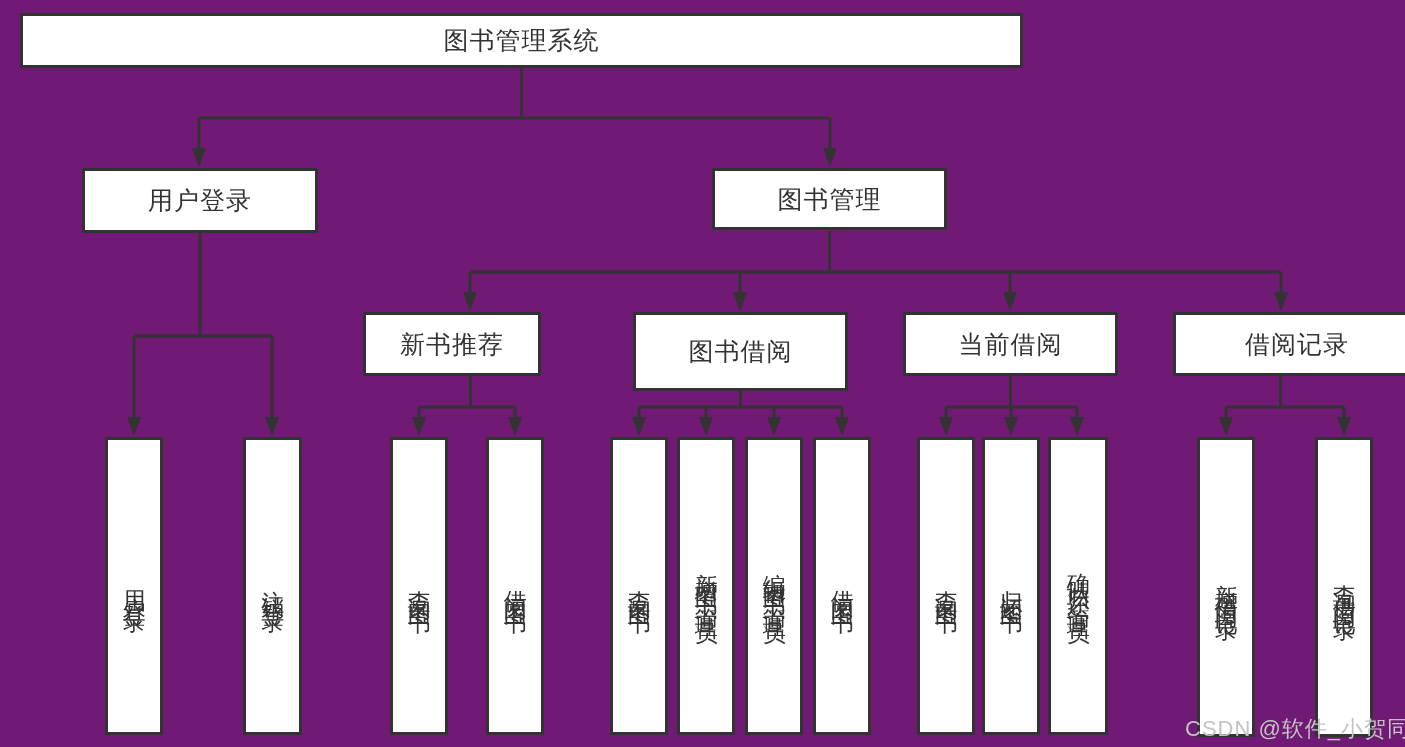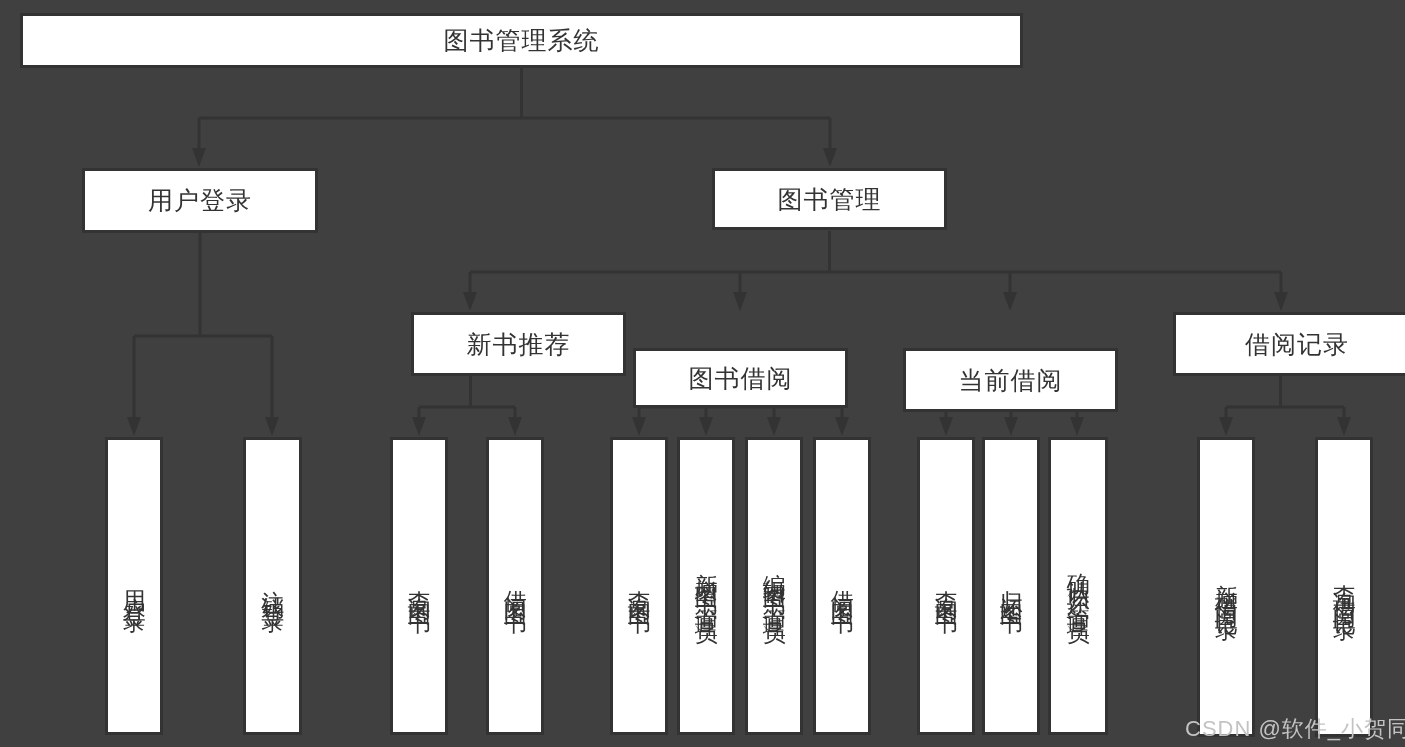--- a/index.html
+++ b/index.html
@@ -1,20 +1,20 @@
 <!DOCTYPE html>
 <html><head>
 <meta charset="utf-8">
 <style>
   html, body { margin: 0; padding: 0; background: #ffffff; }
   .stage {
     position: relative;
     width: 1405px;
     height: 747px;
-    background: #404040;
+    background: #701a75;
     font-family: "Liberation Sans", sans-serif;
     overflow: hidden;
   }
   .connectors {
     position: absolute;
     left: 0; top: 0;
     width: 1405px; height: 747px;
     z-index: 0;
   }
   .node {
@@ -120,27 +120,27 @@
     <span>图书管理系统</span>
   </div>
 
   <div class="node node-h" style="left:82px; top:168px; width:236px; height:65px;">
     <span>用户登录</span>
   </div>
   <div class="node node-h" style="left:712px; top:168px; width:235px; height:62px;">
     <span>图书管理</span>
   </div>
 
-  <div class="node node-h" style="left:363px; top:312px; width:215px; height:64px;margin-left:48px;">
+  <div class="node node-h" style="left:363px; top:312px; width:178px; height:64px;">
     <span>新书推荐</span>
   </div>
-  <div class="node node-h" style="left:633px; top:312px; width:215px; height:60px;margin-top:36px;">
+  <div class="node node-h" style="left:633px; top:312px; width:215px; height:79px;">
     <span>图书借阅</span>
   </div>
-  <div class="node node-h" style="left:903px; top:312px; width:215px; height:64px;margin-top:36px;">
+  <div class="node node-h" style="left:903px; top:312px; width:215px; height:64px;">
     <span>当前借阅</span>
   </div>
   <div class="node node-h" style="left:1173px; top:312px; width:248px; height:64px;">
     <span>借阅记录</span>
   </div>
 
   <div class="node node-v" style="left:105px; top:437px; width:58px; height:298px;">
     <span>用户登录</span>
   </div>
   <div class="node node-v" style="left:243px; top:437px; width:59px; height:298px;">

